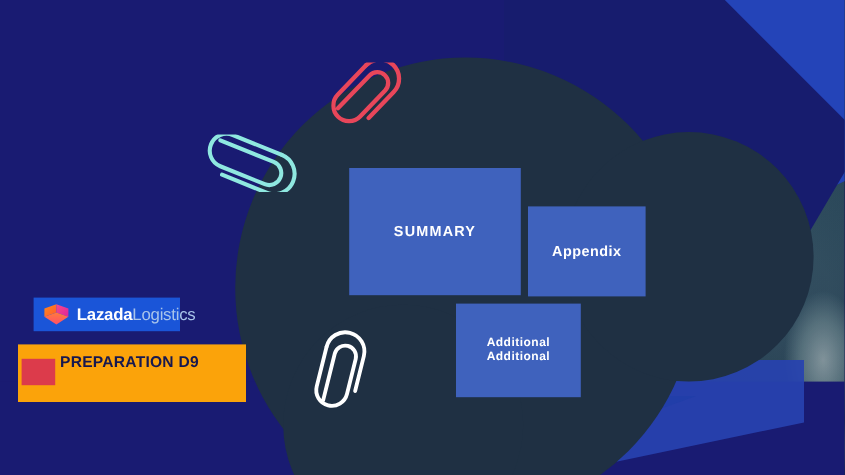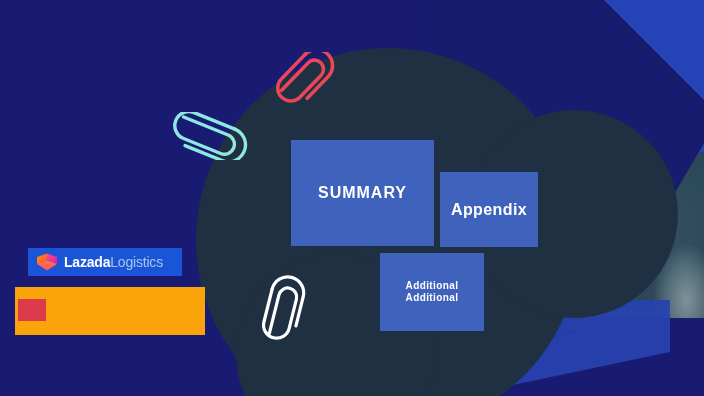--- a/index.html
+++ b/index.html
@@ -61,31 +61,31 @@
   .circle-main{left:196px;top:48px;width:384px;height:384px;}
   .circle-right{left:470px;top:110px;width:208px;height:208px;}
   .circle-bottom{left:236px;top:254px;width:200px;height:200px;}
 
   
   .nav-box{
     position:absolute;background:#3F62BD;display:flex;align-items:center;
     justify-content:center;text-align:center;color:#FFFFFF;font-weight:bold;
     letter-spacing:.4px;line-height:1.25;box-sizing:border-box;padding:4px;
   }
-  #box-summary{left:291px;top:140px;width:143px;height:106px;font-size:16px;letter-spacing:1px;}
-  #box-appendix{left:440px;top:172px;width:98px;height:75px;font-size:16px;}
+  #box-summary{left:291px;top:140px;width:143px;height:106px;font-size:12px;letter-spacing:1px;}
+  #box-appendix{left:440px;top:172px;width:98px;height:75px;font-size:12px;}
   #box-additional{left:380px;top:253px;width:104px;height:78px;font-size:10px;text-align:center;}
 
   
   .clip{position:absolute;}
   .clip svg{display:block;}
 
   
   #logo-bar{
-    position:absolute;left:28px;top:248px;width:154px;height:28px;
+    position:absolute;left:28px;top:248px;width:122px;height:28px;
     background:#1A55D8;display:flex;align-items:center;gap:6px;padding-left:8px;
     box-sizing:border-box;
   }
   #logo-mark{width:22px;height:20px;flex:0 0 auto;}
   #logo-text{font-size:14px;font-weight:bold;letter-spacing:-.2px;white-space:nowrap;}
   #logo-text .l1{color:#FFFFFF;}
   #logo-text .l2{color:#A8C4EA;font-weight:normal;}
 
   
   #banner{
@@ -182,16 +182,16 @@
       </svg>
     </span>
     <span id="logo-text">
       <span class="l1">Lazada</span><span class="l2">Logistics</span>
     </span>
   </div>
 
   <div id="banner"></div>
   <div id="banner-square"></div>
   <div id="banner-text">
-    <br>
+    <span>PREPARATION D9</span><br>
   </div>
 
 </div>
 
 </body></html>

